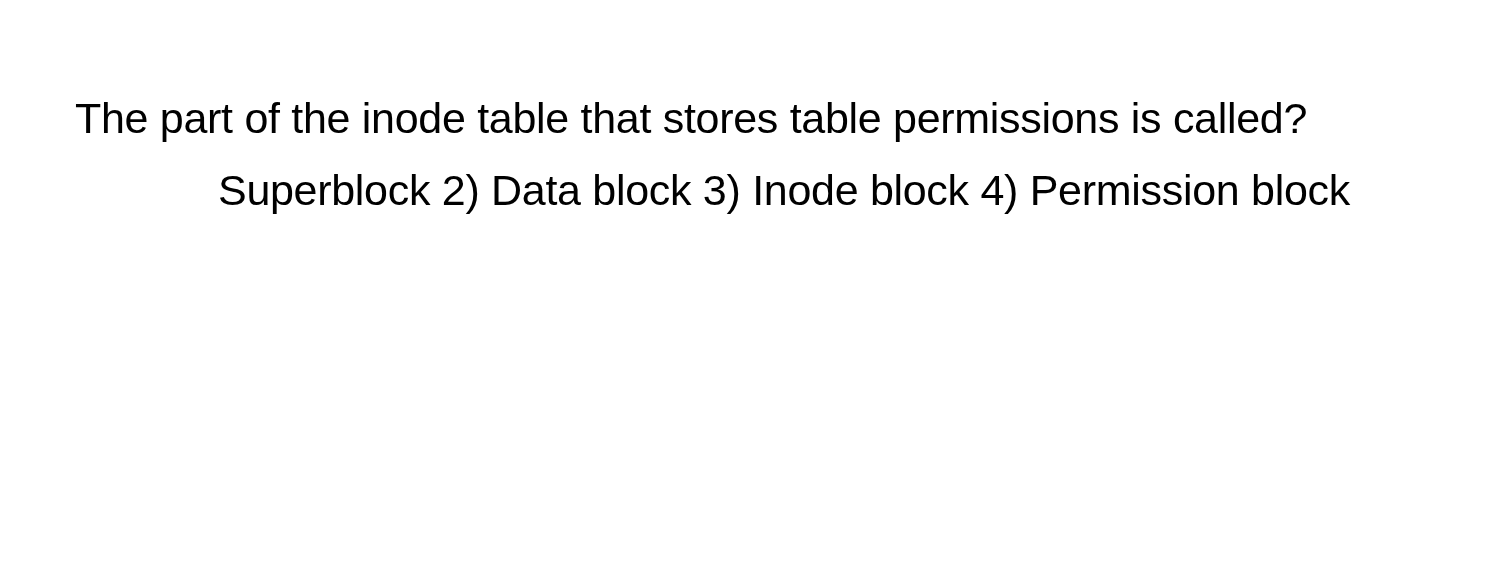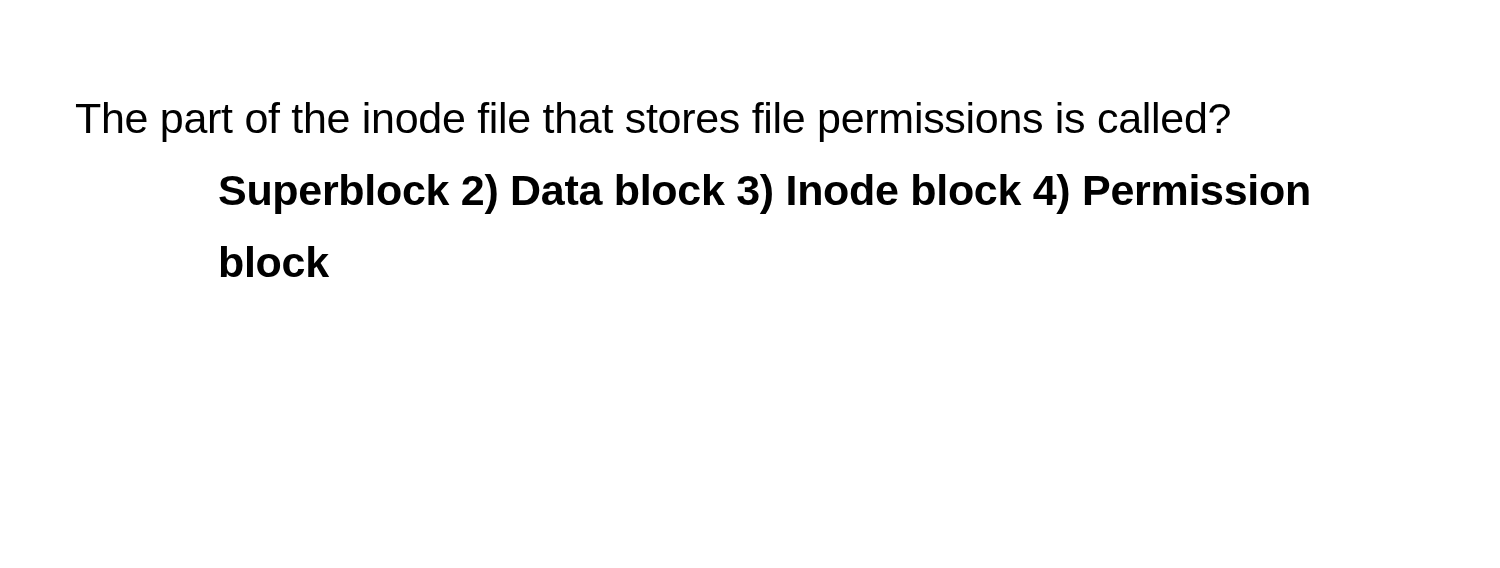--- a/index.html
+++ b/index.html
@@ -19,23 +19,23 @@
     }
     .question {
       font-size: 43px;
       line-height: 1.68;
       font-weight: 400;
       letter-spacing: -0.3px;
     }
     .options {
       font-size: 43px;
       line-height: 1.68;
-      font-weight: 700;
+      font-weight: 400;
       letter-spacing: -0.3px;
       padding-left: 143px;
       margin-top: 0px;
     }
   </style>
 </head>
 <body>
 
-<div class="question">The part of the inode file that stores file permissions is called?</div>
+<div class="question">The part of the inode table that stores table permissions is called?</div>
 <div class="options">Superblock 2) Data block 3) Inode block 4) Permission block</div>
 
 </body></html>

